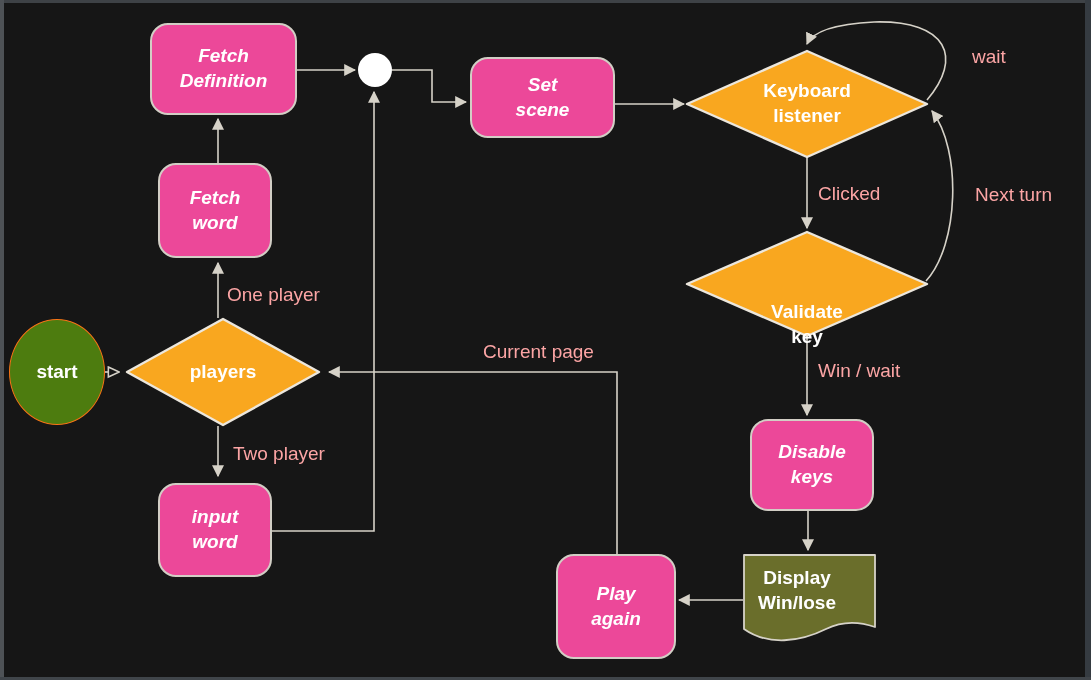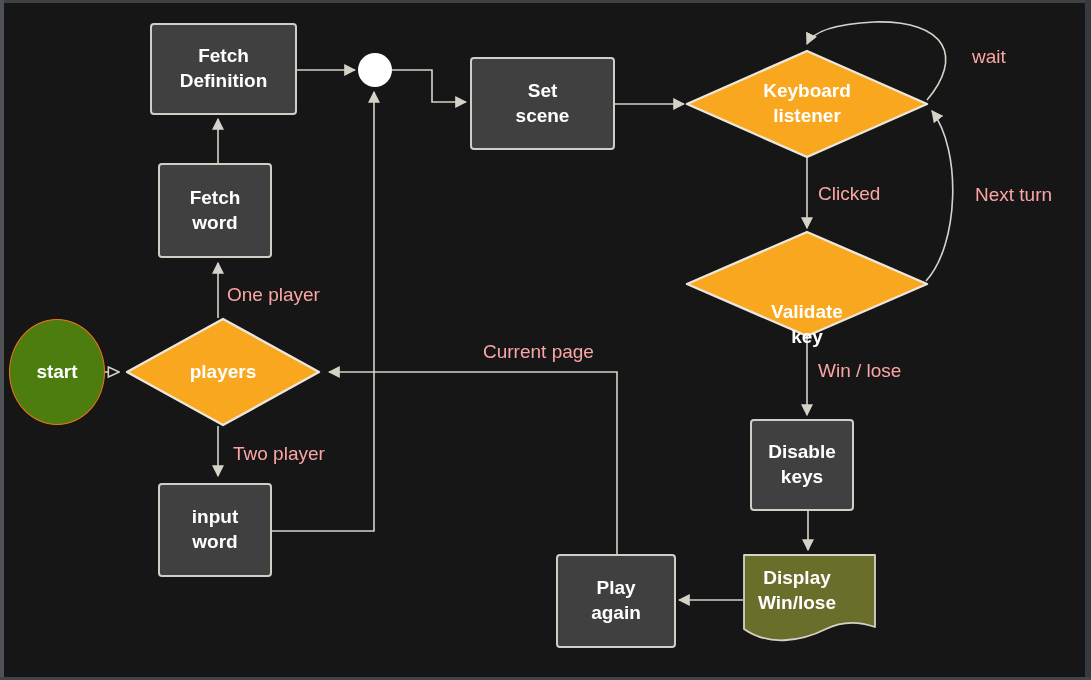--- a/index.html
+++ b/index.html
@@ -15,23 +15,24 @@
   .shape-stroke{stroke:#ece7dd;stroke-width:2.4;stroke-linejoin:round;}
   .doc-stroke{stroke:#d6d2c8;stroke-width:1.8;stroke-linejoin:round;}
   .node{
     position:absolute;
     display:flex;align-items:center;justify-content:center;
     text-align:center;color:#ffffff;font-weight:bold;
     font-size:19px;line-height:1.3;white-space:pre-line;
     box-sizing:border-box;
   }
   .rect-node{
-    background:#404040;
+    background:#ec4899;
     border:2px solid #d2cec5;
-    border-radius:4px;
+    border-radius:18px;
+    font-style:italic;
   }
   .circle-node{
     background:#4d7c0f;
     border:1px solid #f97316;
     border-radius:50%;
   }
   .junction{
     background:#ffffff;
     border-radius:50%;
   }
@@ -100,31 +101,31 @@
 Definition</span>
   </div>
 
   <div class="node rect-node" style="left:158px;top:163px;width:114px;height:95px;">
     <span>Fetch
 word</span>
   </div>
 
   <div class="node junction" style="left:358px;top:53px;width:34px;height:34px;"></div>
 
-  <div class="node rect-node" style="left:470px;top:57px;width:145px;height:93px;">
+  <div class="node rect-node" style="left:470px;top:57px;width:145px;height:81px;">
     <span>Set
 scene</span>
   </div>
 
-  <div class="node rect-node" style="left:750px;top:419px;width:104px;height:92px;">
+  <div class="node rect-node" style="left:750px;top:419px;width:124px;height:92px;">
     <span>Disable
 keys</span>
   </div>
 
-  <div class="node rect-node" style="left:556px;top:554px;width:120px;height:94px;">
+  <div class="node rect-node" style="left:556px;top:554px;width:120px;height:105px;">
     <span>Play
 again</span>
   </div>
 
   <div class="node rect-node" style="left:158px;top:483px;width:114px;height:94px;">
     <span>input
 word</span>
   </div>
 
   <div class="shape-label" style="left:133px;top:358px;width:180px;height:28px;">players</div>
@@ -134,20 +135,20 @@
 key</div>
   <div class="shape-label" style="left:744px;top:565px;width:106px;height:52px;">Display
 Win/lose</div>
 
   <div class="edge-label" style="left:227px;top:284px;">One player</div>
   <div class="edge-label" style="left:233px;top:443px;">Two player</div>
   <div class="edge-label" style="left:463px;top:341px;margin-left:20px;">Current page</div>
   <div class="edge-label" style="left:972px;top:46px;">wait</div>
   <div class="edge-label" style="left:818px;top:183px;">Clicked</div>
   <div class="edge-label" style="left:975px;top:184px;">Next turn</div>
-  <div class="edge-label" style="left:818px;top:360px;">Win / lose</div>
+  <div class="edge-label" style="left:818px;top:360px;">Win / wait</div>
 
   <div class="frame frame-top"></div>
   <div class="frame frame-left"></div>
   <div class="frame frame-right"></div>
   <div class="frame frame-bottom"></div>
 
 </div>
 
 </body></html>

